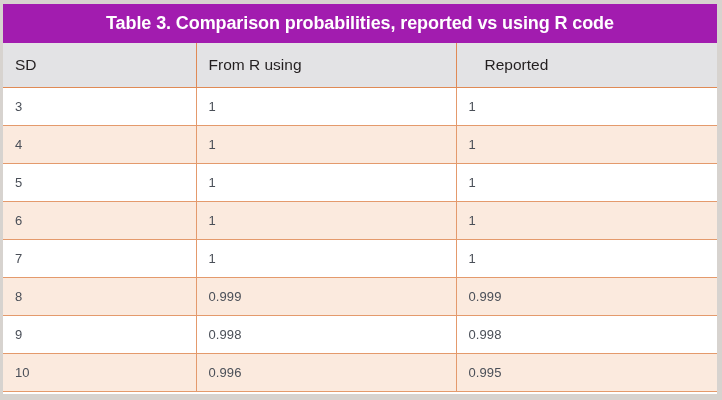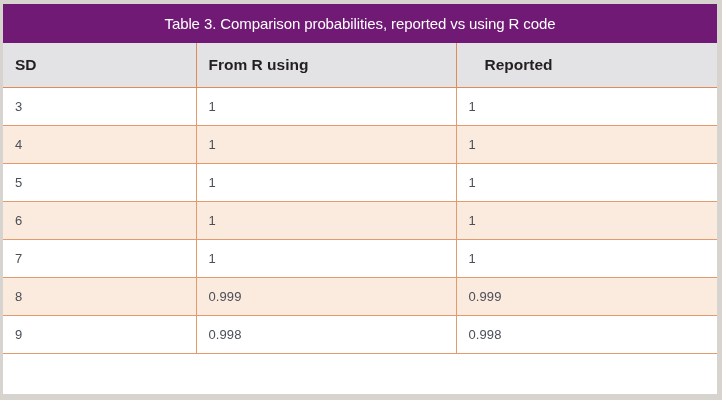--- a/index.html
+++ b/index.html
@@ -32,46 +32,46 @@
     height: 390px;
     box-sizing: border-box;
     background: #ffffff;
     overflow: hidden;
   }
 
   
   .table-title {
     height: 39px;
     line-height: 39px;
-    background: #701a75;
+    background: #a21caf;
     color: #ffffff;
     text-align: center;
-    font-size: 15px;
-    font-weight: normal;
+    font-size: 18px;
+    font-weight: bold;
     letter-spacing: -0.1px;
     white-space: nowrap;
     overflow: hidden;
   }
 
   
   table.data-table {
     width: 100%;
     border-collapse: collapse;
     table-layout: fixed;
   }
 
   table.data-table col.c-sd      { width: 193px; }
   table.data-table col.c-rcode   { width: 260px; }
   table.data-table col.c-report  { width: 261px; }
 
   thead th {
     background: #e3e3e5;
     color: #231f20;
     font-size: 15.5px;
-    font-weight: bold;
+    font-weight: normal;
     text-align: left;
     padding: 0 0 0 12px;
     height: 44px;
     vertical-align: middle;
     border-right: 1.5px solid #e08a55;
     border-bottom: 1.5px solid #e08a55;
     box-sizing: border-box;
     white-space: nowrap;
   }
   thead th:last-child { border-right: none; padding-left: 28px; }
@@ -146,17 +146,22 @@
         <tr class="row-even">
           <td>8</td>
           <td>0.999</td>
           <td>0.999</td>
         </tr>
         <tr class="row-odd">
           <td>9</td>
           <td>0.998</td>
           <td>0.998</td>
         </tr>
+        <tr class="row-even">
+          <td>10</td>
+          <td>0.996</td>
+          <td>0.995</td>
+        </tr>
       </tbody>
     </table>
 
   </div>
 </div>
 
 </body></html>

